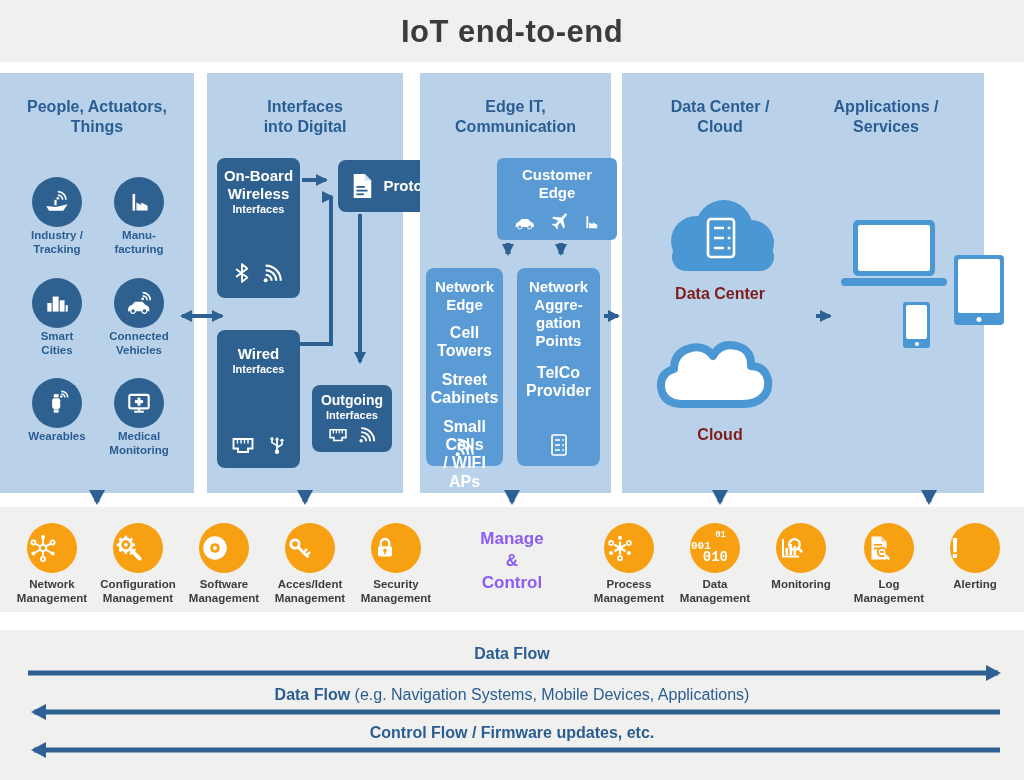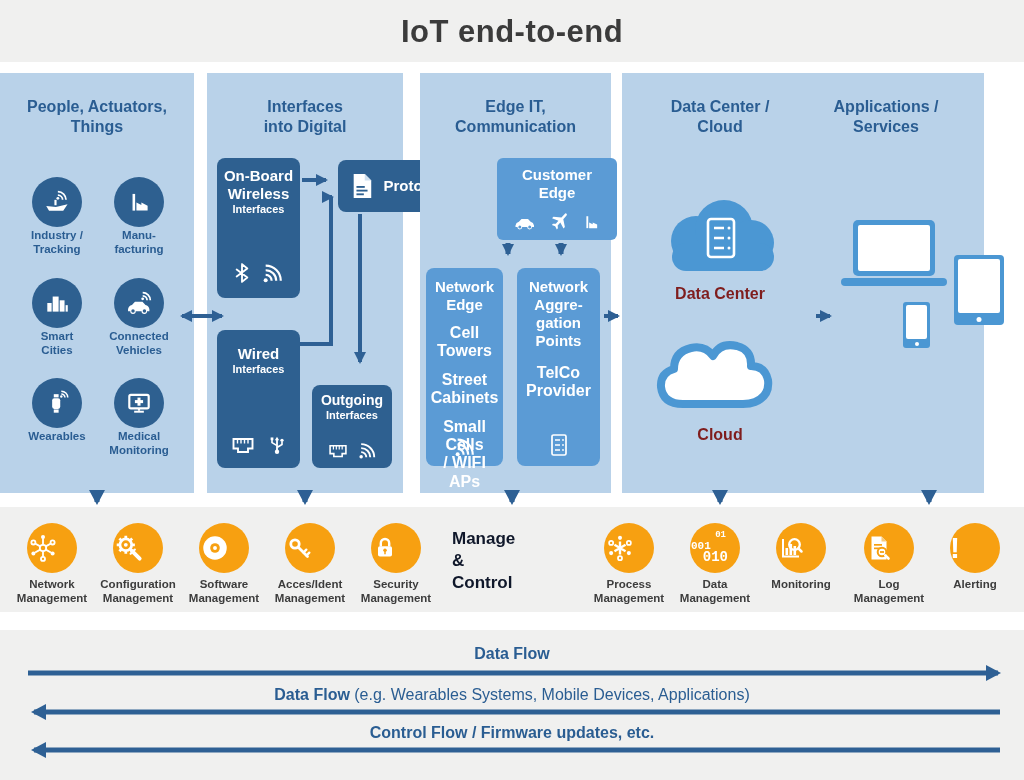--- a/index.html
+++ b/index.html
@@ -18,22 +18,22 @@
   .darkbox{position:absolute;background:#2e6090;border-radius:8px;color:#fff;text-align:center;}
   .midbox{position:absolute;background:#5b9bd5;border-radius:8px;color:#fff;text-align:center;}
   .box-t1{font-size:15px;font-weight:bold;line-height:1.2;white-space:pre-line;}
   .box-t2{font-size:11px;font-weight:bold;}
   .box-item{font-size:16px;font-weight:bold;line-height:1.15;white-space:pre-line;margin-top:10px;}
   .icon-row{position:absolute;left:0;right:0;display:flex;justify-content:center;align-items:flex-end;gap:12px;}
   .mgmt-circle{position:absolute;width:50px;height:50px;border-radius:50%;background:#f7a011;
                display:flex;align-items:center;justify-content:flex-start;color:#fff;}
   .mgmt-label{position:absolute;width:96px;text-align:center;font-weight:bold;font-size:11.5px;
               color:#3c3c3c;white-space:pre-line;line-height:1.18;}
-  #manage-control{position:absolute;left:452px;top:528px;width:120px;text-align:left;
-                  font-size:17px;font-weight:bold;color:#0f172a;white-space:pre-line;line-height:1.3;}
+  #manage-control{position:absolute;left:452px;top:528px;width:120px;text-align:center;
+                  font-size:17px;font-weight:bold;color:#8b5cf6;white-space:pre-line;line-height:1.3;}
   .flow-label{position:absolute;left:0;width:1024px;text-align:center;font-size:16px;color:#2a5d92;}
   .flow-label b{font-weight:bold;}
   .device{position:absolute;background:#4b97d3;border-radius:4px;}
   .device .screen{position:absolute;background:#fff;border-radius:2px;}
   .device .dot{position:absolute;width:5px;height:5px;border-radius:50%;background:#fff;left:50%;transform:translateX(-50%);}
   svg{display:block;}
   .abs{position:absolute;}
   .dc-label{position:absolute;text-align:center;font-size:16px;font-weight:bold;color:#7f1d1d;}
   .binary{position:relative;width:40px;height:36px;color:#fff;font-weight:bold;
           font-family:"Liberation Mono","DejaVu Sans Mono",monospace;}
@@ -194,21 +194,21 @@
         <path d="M4 2 h12 l7 7 v19 h-19 z" fill="#fff"></path>
         <path d="M16 2 v7 h7 z" fill="#cfe0f0"></path>
         <rect x="7" y="15" width="9" height="2" fill="#2e6090"></rect>
         <rect x="7" y="19" width="12" height="2" fill="#2e6090"></rect>
         <rect x="7" y="23" width="8" height="2" fill="#2e6090"></rect>
       </svg>
     </span>
     <span class="box-t1">Protocols</span>
   </div>
 
-  <div class="darkbox" style="left:312px;top:385px;width:80px;height:83px;">
+  <div class="darkbox" style="left:312px;top:385px;width:80px;height:67px;">
     <div class="box-t1" style="margin-top:7px;font-size:14px;">Outgoing</div>
     <div class="box-t2">Interfaces</div>
     <div class="icon-row" style="bottom:8px;gap:10px;">
       <span>
         <svg width="20" height="17" viewBox="0 0 24 20" fill="none" stroke="#fff" stroke-width="1.9">
           <path d="M2.5 3 h19 v9.5 h-4.5 v3.5 h-10 v-3.5 h-4.5 z"></path>
           <path d="M6.5 3.5 v4 M10 3.5 v4 M13.5 3.5 v4 M17 3.5 v4" stroke-width="1.4"></path>
         </svg>
       </span>
       <span>
@@ -506,19 +506,19 @@
 
   <div class="mgmt-circle" style="left:950px;top:523px;">
     <span class="excl">!</span>
   </div>
   <div class="mgmt-label" style="left:927px;top:578px;">Alerting</div>
 
   <div class="flow-label" style="top:645px;">
     <b>Data Flow</b><span></span>
   </div>
   <div class="flow-label" style="top:686px;">
-    <b>Data Flow</b><span> (e.g. Wearables Systems, Mobile Devices, Applications)</span>
+    <b>Data Flow</b><span> (e.g. Navigation Systems, Mobile Devices, Applications)</span>
   </div>
   <div class="flow-label" style="top:724px;">
     <b>Control Flow / Firmware updates, etc.</b><span></span>
   </div>
 
 </div>
 
 </body></html>

